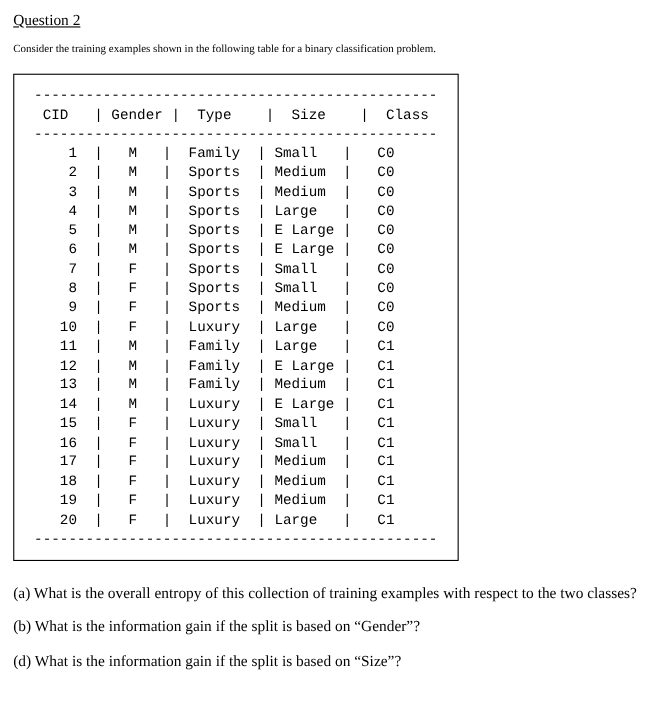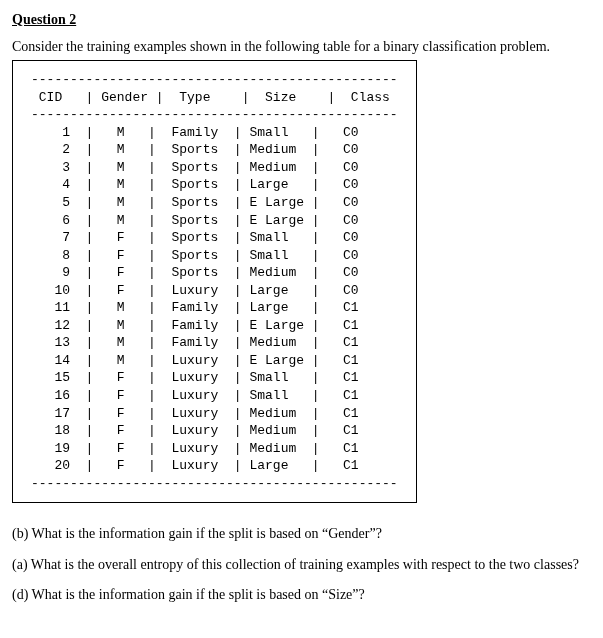--- a/index.html
+++ b/index.html
@@ -9,29 +9,29 @@
     }
     body {
       font-family: "Times New Roman", Times, serif;
       font-size: 14px;
       color: #000;
       background: #fff;
       padding: 12px;
       width: 603px;
     }
     .question-header {
-      font-weight: bold;
+      font-weight: normal;
       text-decoration: underline;
       font-size: 14px;
       margin-bottom: 10px;
     }
     .problem-text {
-      font-size: 14px;
+      font-size: 10px;
       line-height: 1.3;
-      margin-bottom: 4px;
+      margin-bottom: 16px;
     }
     .data-table {
       font-family: "Courier New", Courier, monospace;
       font-size: 13px;
       line-height: 1.35;
       white-space: pre;
       border: 1px solid #000;
       padding: 10px 18px;
       margin-bottom: 22px;
       display: inline-block;
@@ -72,20 +72,20 @@
    14  |   M   |  Luxury  | E Large |   C1
    15  |   F   |  Luxury  | Small   |   C1
    16  |   F   |  Luxury  | Small   |   C1
    17  |   F   |  Luxury  | Medium  |   C1
    18  |   F   |  Luxury  | Medium  |   C1
    19  |   F   |  Luxury  | Medium  |   C1
    20  |   F   |  Luxury  | Large   |   C1
 -----------------------------------------------</div>
 
 <div class="questions-list">
+  <div class="question-item"> (a) What is the overall entropy of this collection of training examples with respect to the two classes?</div>
   <div class="question-item">(b) What is the information gain if the split is based on “Gender”?</div>
-  <div class="question-item"> (a) What is the overall entropy of this collection of training examples with respect to the two classes?</div>
   <div class="question-item">(d) What is the information gain if the split is based on “Size”?</div>
 
 </div>
 
 
 
 
 </body></html>

